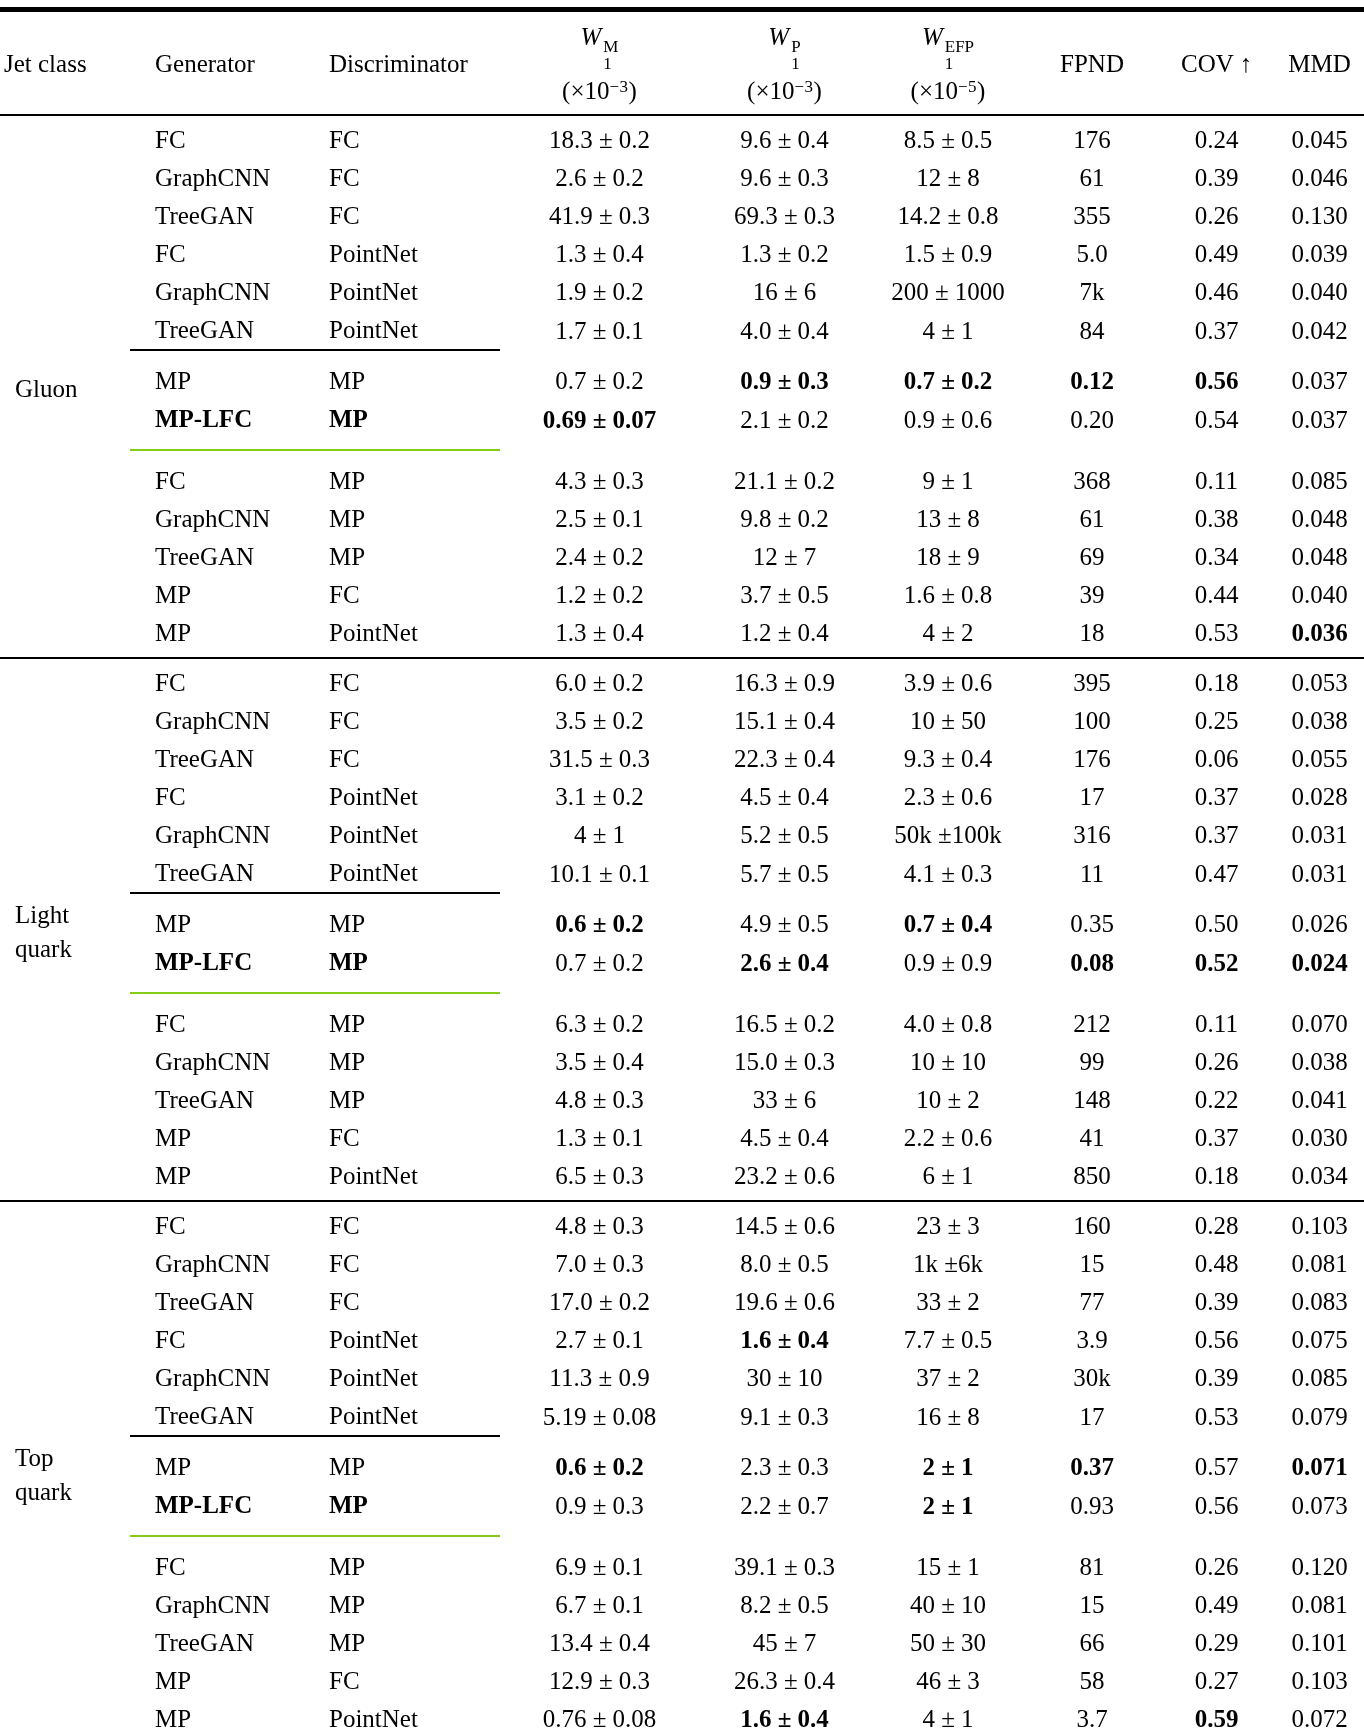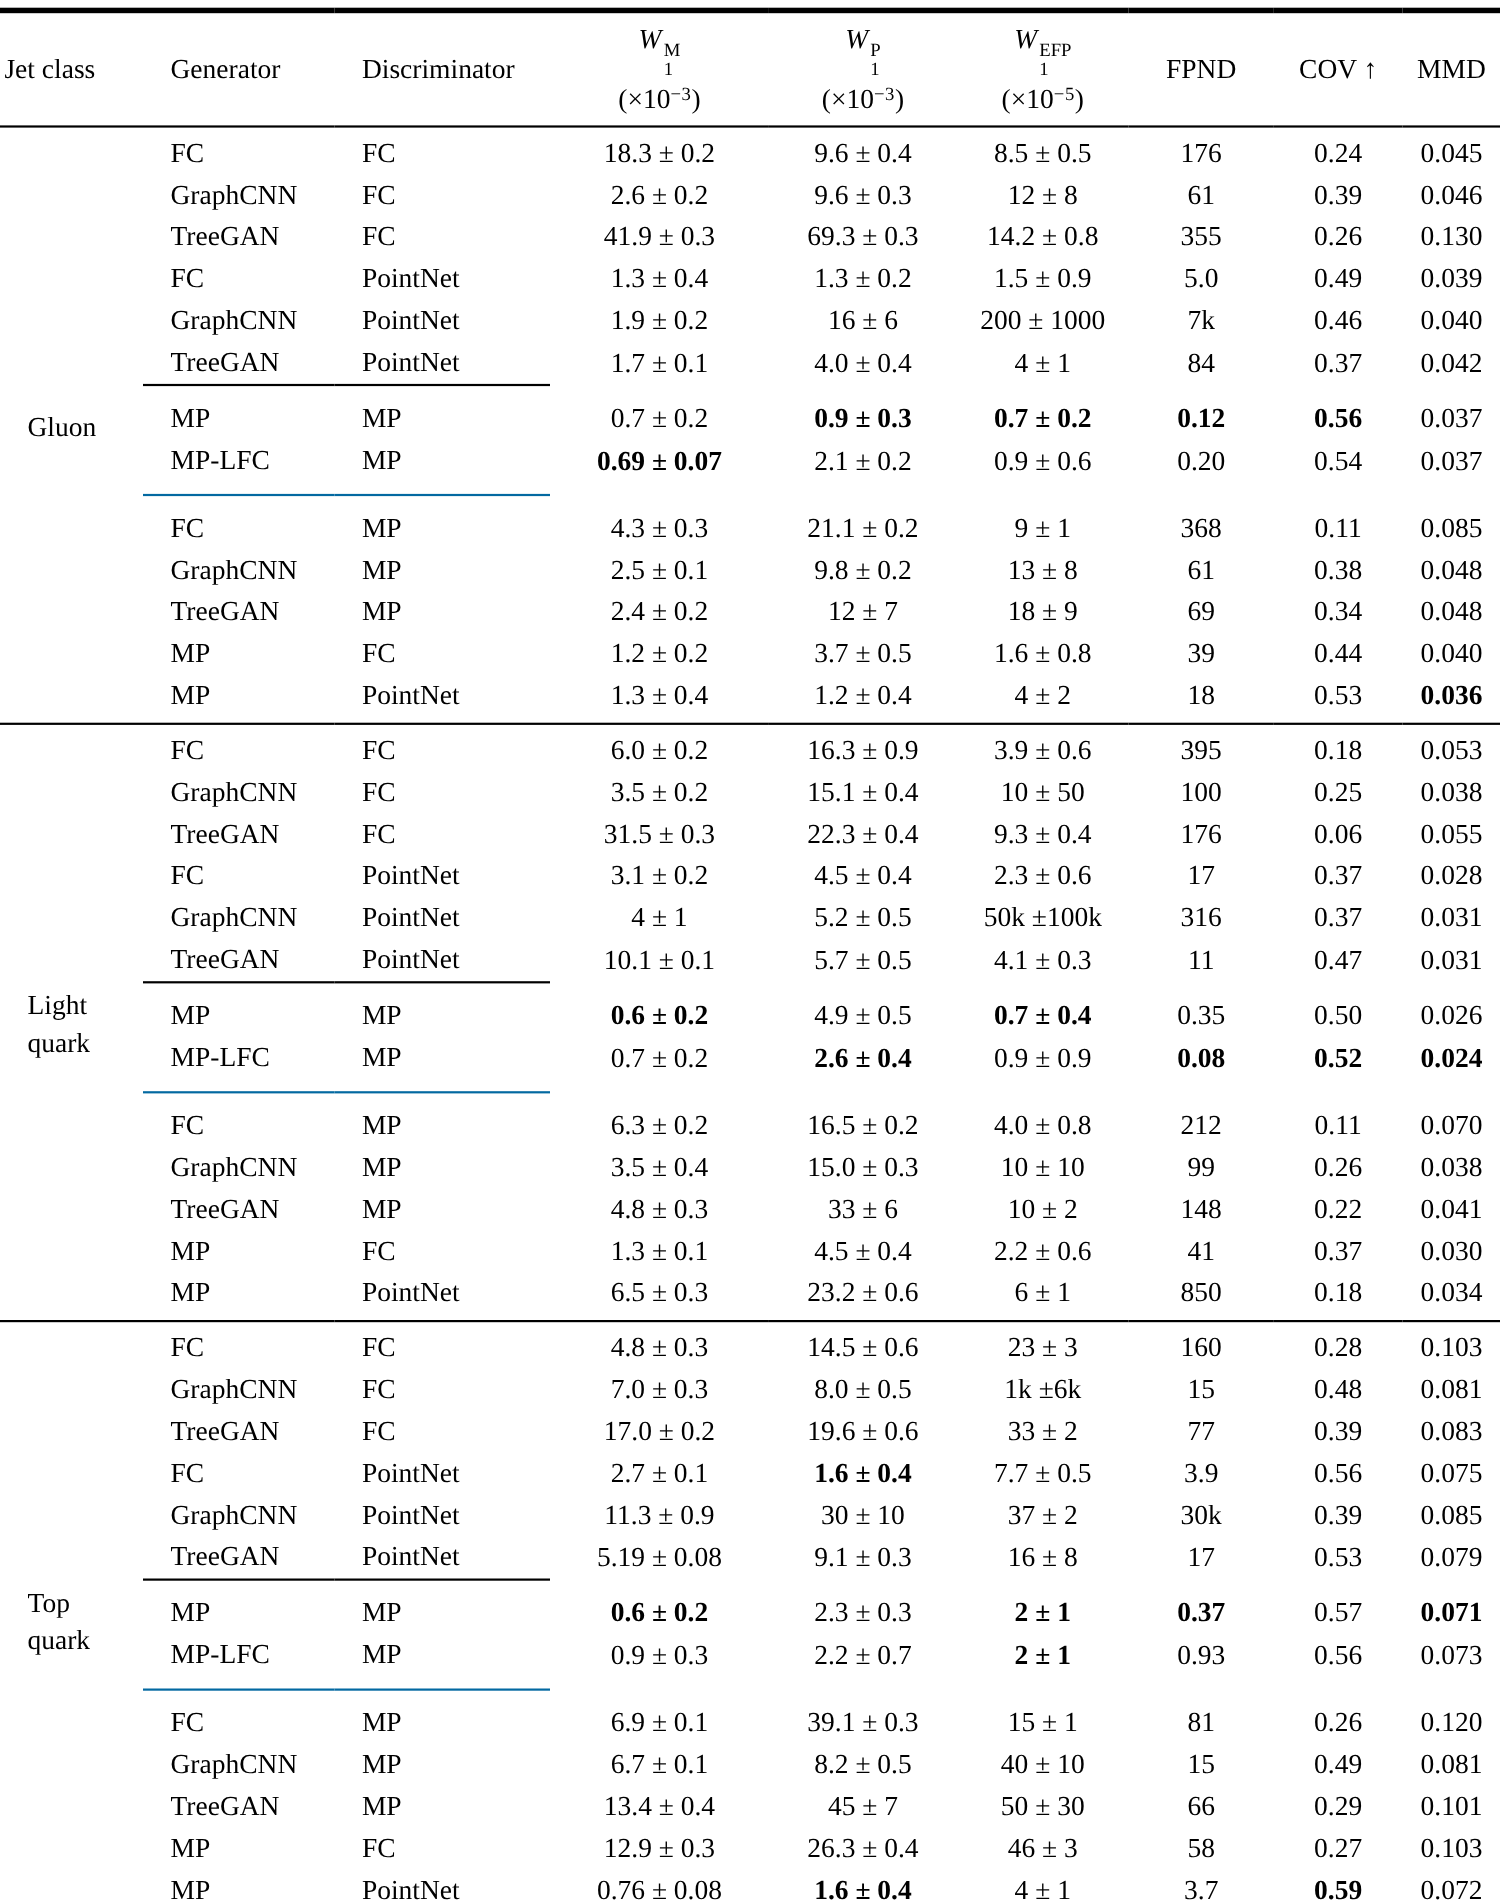--- a/index.html
+++ b/index.html
@@ -40,31 +40,31 @@
     padding: 4px 0 4px 0;
     line-height: 30px;
     text-align: center;
     overflow: hidden;
     white-space: nowrap;
   }
   td.c2, td.c3 { text-align: left; padding-left: 25px; }
   td.jetclass {
     text-align: left;
     vertical-align: middle;
-    padding-left: 25px;
+    padding-left: 15px;
     line-height: 34px;
   }
   td.bold { font-weight: bold; }
 
   tbody.section { border-bottom: 2px solid #000; }
   tbody.section:last-child { border-bottom: none; }
 
   
   tr.mp-first td.c2, tr.mp-first td.c3 { border-top: 2px solid #000; }
-  tr.mp-last  td.c2, tr.mp-last  td.c3 { border-bottom: 2px solid #0369a1; }
+  tr.mp-last  td.c2, tr.mp-last  td.c3 { border-bottom: 2px solid #84cc16; font-weight: bold; }
   tr.mp-first td { padding-top: 15px; }
   tr.mp-last  td { padding-bottom: 15px; }
   tr.after-mp td { padding-top: 15px; }
   tr.sec-first td { padding-top: 9px; }
   tr.sec-last  td { padding-bottom: 9px; }
 
   
   .math-head { line-height: 32px; }
   .mvar { font-style: italic; }
   .scripts {

